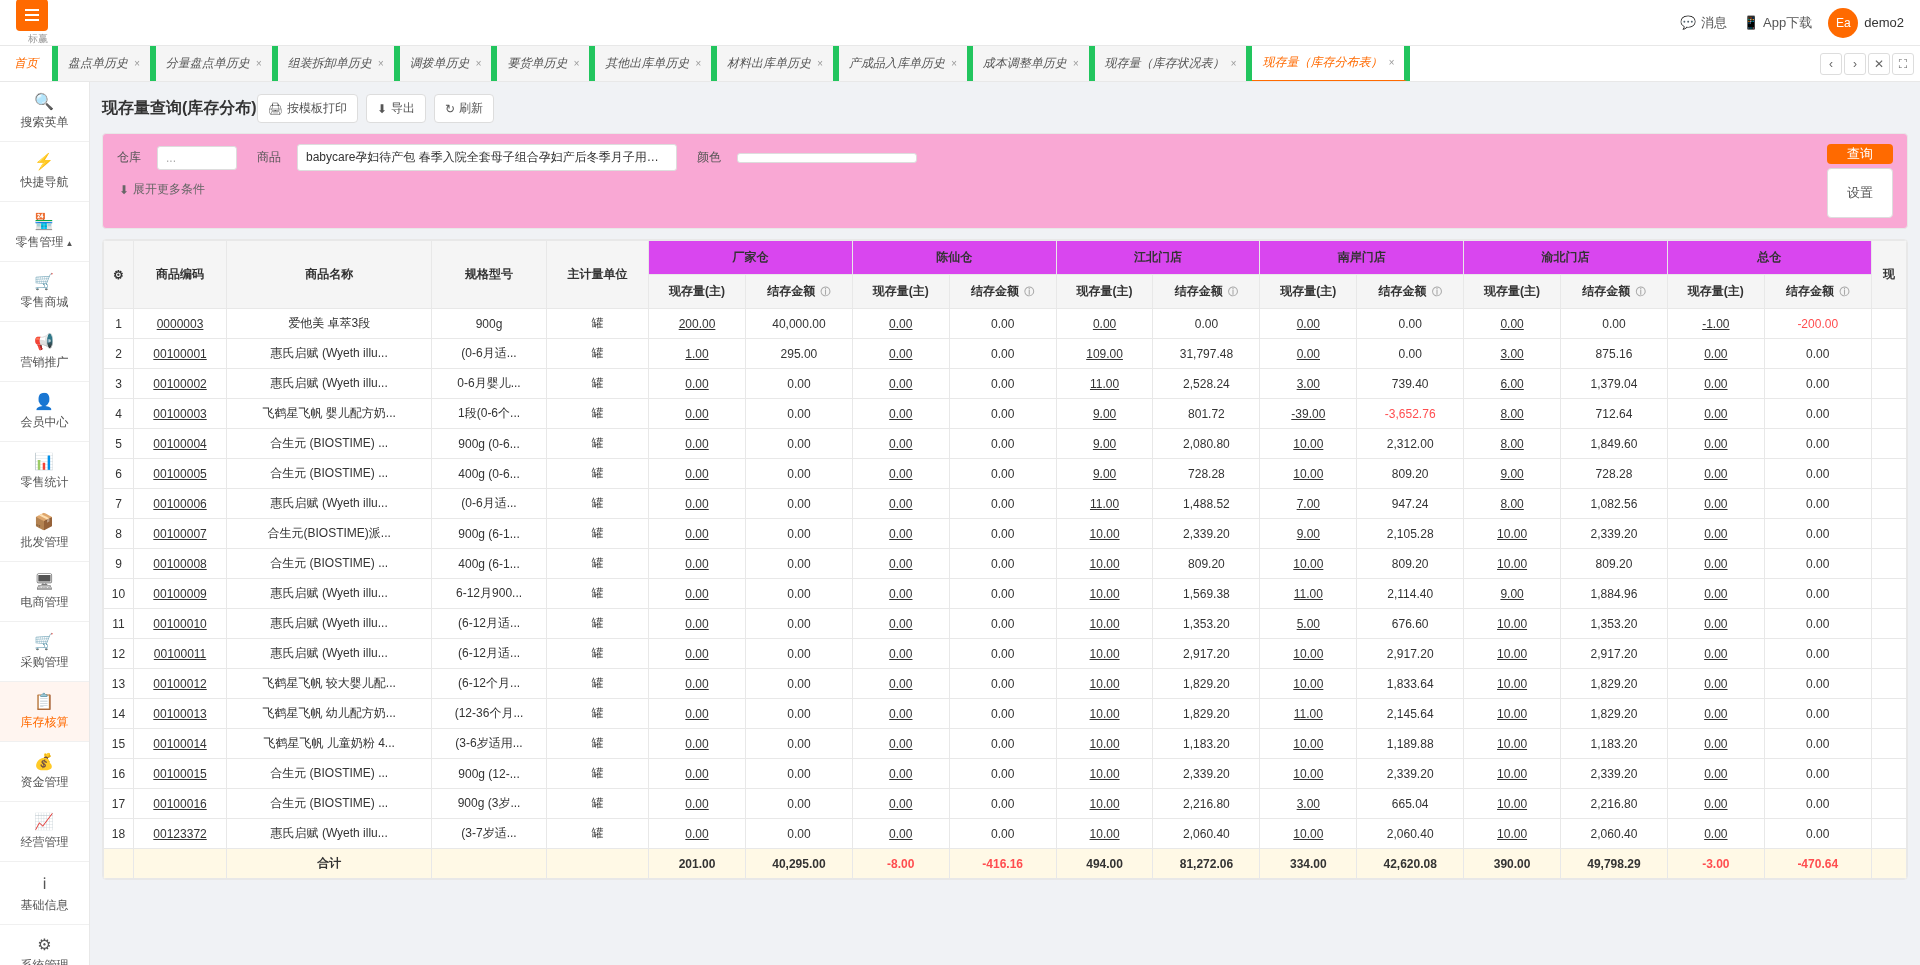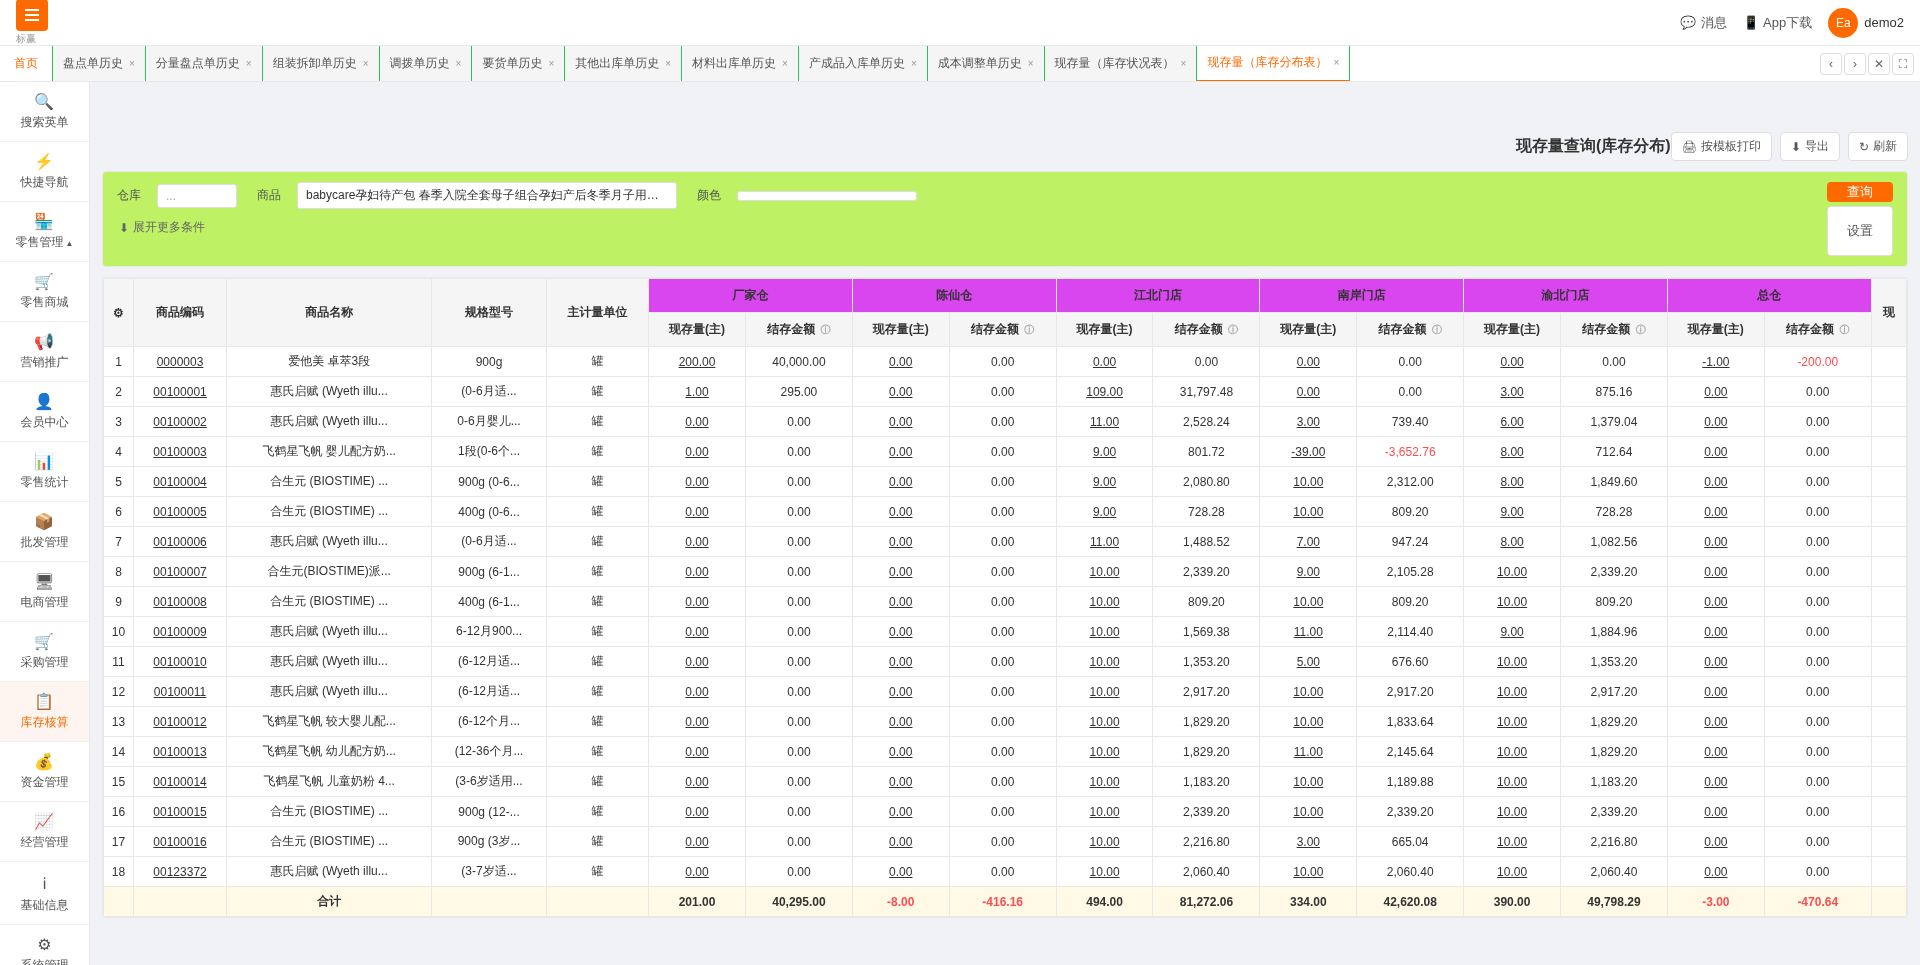--- a/index.html
+++ b/index.html
@@ -10,21 +10,21 @@
       height: 46px;
       background: #fff;
       display: flex;
       align-items: center;
       justify-content: space-between;
       padding: 0 16px;
       border-bottom: 1px solid #e8e8e8;
       position: fixed; top: 0; left: 0; right: 0; z-index: 100;
     }
     .top-bar-left { display: flex; align-items: center; gap: 8px; }
-    .logo-area { display: flex; flex-direction: column; align-items: flex-start; gap: 1px; }
+    .logo-area { display: flex; flex-direction: column; align-items: flex-end; gap: 1px; }
     .logo-icon { width: 32px; height: 32px; background: #ff6a00; border-radius: 4px; display: flex; align-items: center; justify-content: center; }
     .logo-icon svg { fill: white; }
     .logo-text { font-size: 10px; color: #999; }
     .top-bar-right { display: flex; align-items: center; gap: 16px; }
     .top-bar-btn { display: flex; align-items: center; gap: 4px; color: #555; cursor: pointer; font-size: 13px; }
     .avatar { width: 30px; height: 30px; border-radius: 50%; background: #ff6a00; display: flex; align-items: center; justify-content: center; color: white; font-size: 12px; }
     .user-name { font-size: 13px; color: #333; cursor: pointer; }
 
     
     .tab-bar {
@@ -34,22 +34,23 @@
       display: flex;
       align-items: center;
       height: 36px;
       overflow: hidden;
     }
     .tab-bar-nav { display: flex; flex: 1; overflow: hidden; }
     .tab-item {
       display: flex; align-items: center; gap: 4px;
       padding: 0 10px; height: 36px; cursor: pointer;
       font-size: 12px; color: #555; white-space: nowrap;
-      border-right: 1px solid #22c55e;
+      border-right: 6px solid #22c55e;
       background: #f5f5f5;
+      font-style: italic;
     }
     .tab-item:first-child { padding: 0 14px; color: #ff6a00; background: #fff; }
     .tab-item.active { background: #fff; color: #ff6a00; border-bottom: 2px solid #ff6a00; }
     .tab-item .close-btn { font-size: 10px; color: #999; margin-left: 2px; }
     .tab-controls { display: flex; align-items: center; gap: 2px; padding: 0 6px; }
     .tab-ctrl-btn { width: 22px; height: 22px; display: flex; align-items: center; justify-content: center; border: 1px solid #ddd; border-radius: 3px; cursor: pointer; color: #666; font-size: 12px; }
 
     
     .sidebar {
       position: fixed; top: 82px; left: 0; bottom: 0; width: 90px;
@@ -67,35 +68,34 @@
     
     .main-content {
       margin-top: 82px; margin-left: 90px;
       padding: 12px;
       height: calc(100vh - 82px);
       overflow: auto;
     }
 
     
     .page-header {
-      display: flex; align-items: center; justify-content: flex-end;
+      display: flex; align-items: center; justify-content: flex-start;
       margin-bottom: 10px;
-      margin-top: 38px;
     }
     .page-title { font-size: 16px; font-weight: bold; color: #333; }
     .page-actions { display: flex; gap: 8px; }
     .btn-action {
       display: flex; align-items: center; gap: 4px;
       padding: 5px 10px; border: 1px solid #ddd; border-radius: 4px;
       background: #fff; color: #555; cursor: pointer; font-size: 12px;
     }
 
     
     .filter-area {
-      background: #bef264; border: 1px solid #e8e8e8; border-radius: 4px;
+      background: #f9a8d4; border: 1px solid #e8e8e8; border-radius: 4px;
       padding: 10px 14px; margin-bottom: 10px;
     }
     .filter-row { display: flex; align-items: center; gap: 12px; margin-bottom: 6px; }
     .expand-more {
       display: flex; align-items: center; gap: 4px;
       color: #666; font-size: 12px; cursor: pointer;
       padding: 4px 0;
     }
     .btn-query {
       background: #ff6a00; color: white; border: none; border-radius: 4px;

